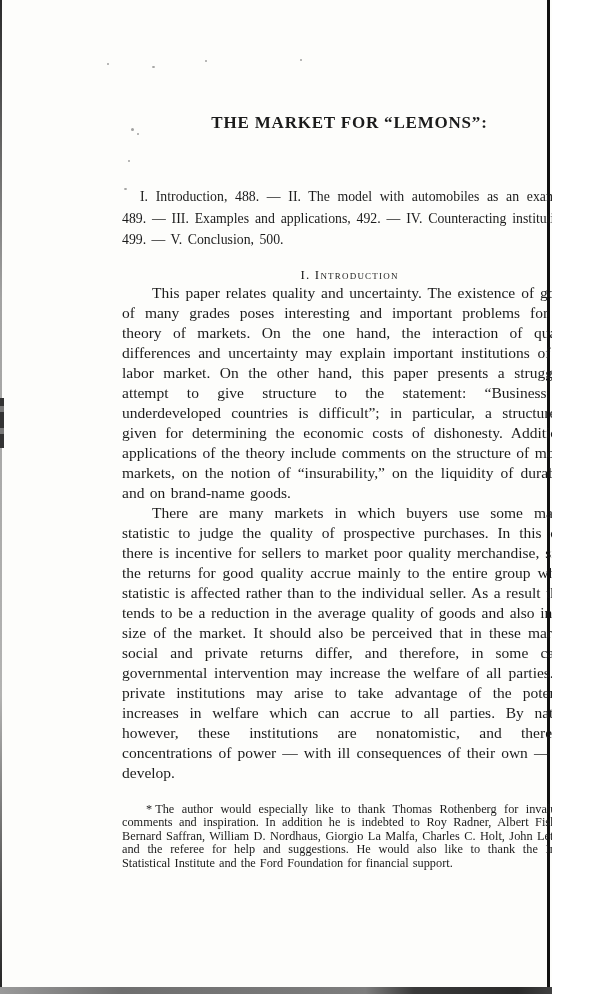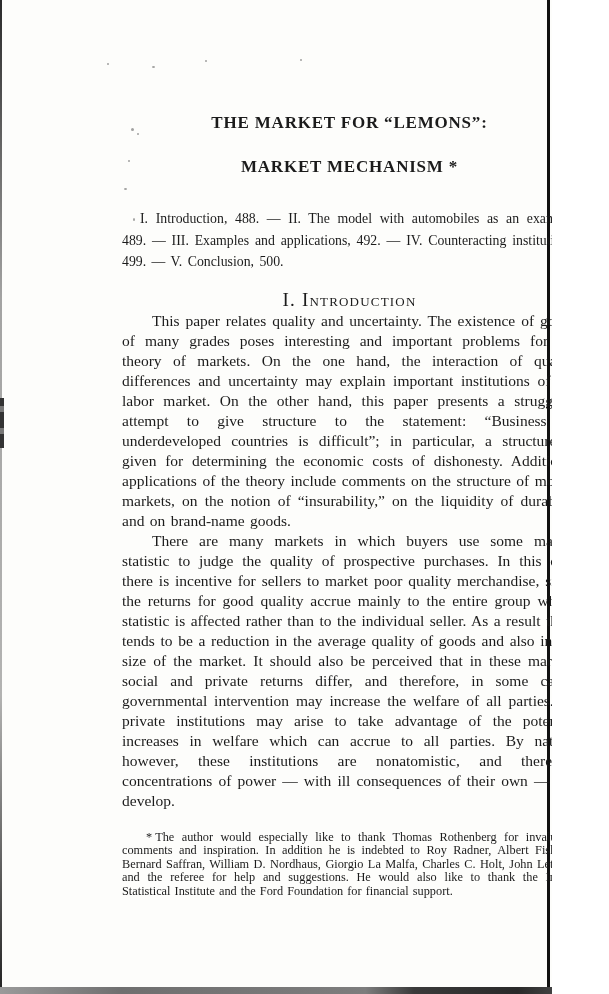--- a/index.html
+++ b/index.html
@@ -63,21 +63,21 @@
     line-height: 21.5px;
     text-indent: 18px;
     text-align: justify;
     word-spacing: 2px;
   }
   .section-heading {
     margin: 16px 0 0 0;
     text-align: center;
     font-weight: normal;
     font-variant: small-caps;
-    font-size: 19px;
+    font-size: 13px;
     letter-spacing: 1.2px;
   }
   .body-para {
     margin: 0;
     font-size: 15.5px;
     line-height: 20px;
     text-align: justify;
     text-indent: 30px;
     word-spacing: 1.5px;
   }
@@ -109,21 +109,20 @@
   <div class="speck" style="left:137px; top:133px; width:2px; height:2px;"></div>
   <div class="speck" style="left:128px; top:160px; width:2px; height:2px;"></div>
   <div class="speck" style="left:124px; top:188px; width:3px; height:2px;"></div>
   <div class="speck" style="left:133px; top:218px; width:2px; height:3px;"></div>
 
   <div class="content">
 
     <h1 class="title">
       <span>THE MARKET FOR “LEMONS”:</span><br>
       <br>
-      <span>MARKET MECHANISM *</span>
     </h1>
 
 
     <p class="toc">I. Introduction, 488. — II. The model with automobiles as an example, 489. — III. Examples and applications, 492. — IV. Counteracting institutions, 499. — V. Conclusion, 500.</p>
 
     <h2 class="section-heading">I. Introduction</h2>
 
     <p class="body-para first">This paper relates quality and uncertainty. The existence of goods of many grades poses interesting and important problems for the theory of markets. On the one hand, the interaction of quality differences and uncertainty may explain important institutions of the labor market. On the other hand, this paper presents a struggling attempt to give structure to the statement: “Business in underdeveloped countries is difficult”; in particular, a structure is given for determining the economic costs of dishonesty. Additional applications of the theory include comments on the structure of money markets, on the notion of “insurability,” on the liquidity of durables, and on brand-name goods.</p>
 
     <p class="body-para">There are many markets in which buyers use some market statistic to judge the quality of prospective purchases. In this case there is incentive for sellers to market poor quality merchandise, since the returns for good quality accrue mainly to the entire group whose statistic is affected rather than to the individual seller. As a result there tends to be a reduction in the average quality of goods and also in the size of the market. It should also be perceived that in these markets social and private returns differ, and therefore, in some cases, governmental intervention may increase the welfare of all parties. Or private institutions may arise to take advantage of the potential increases in welfare which can accrue to all parties. By nature, however, these institutions are nonatomistic, and therefore concentrations of power — with ill consequences of their own — can develop.</p>

